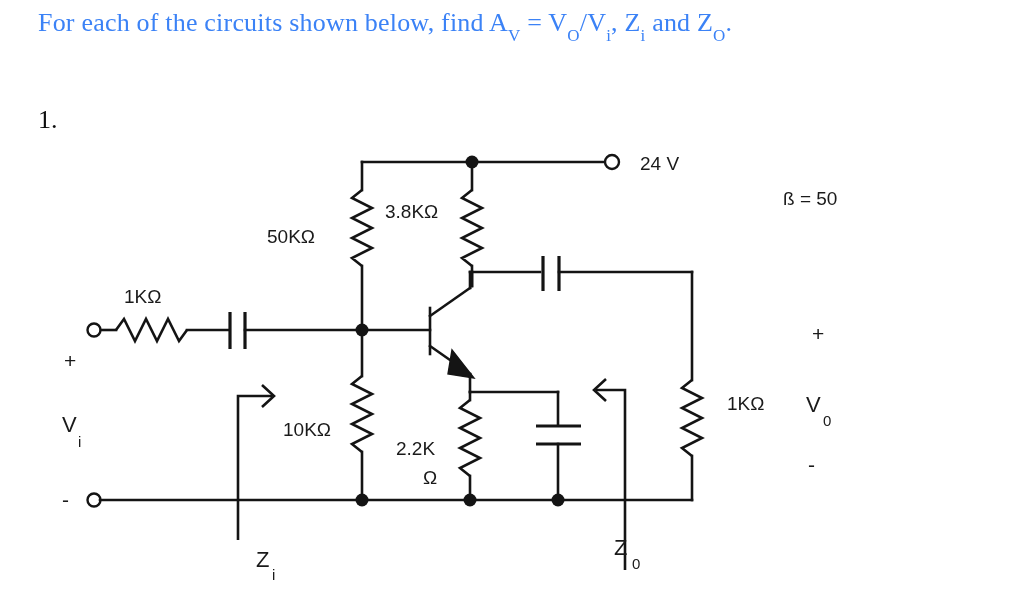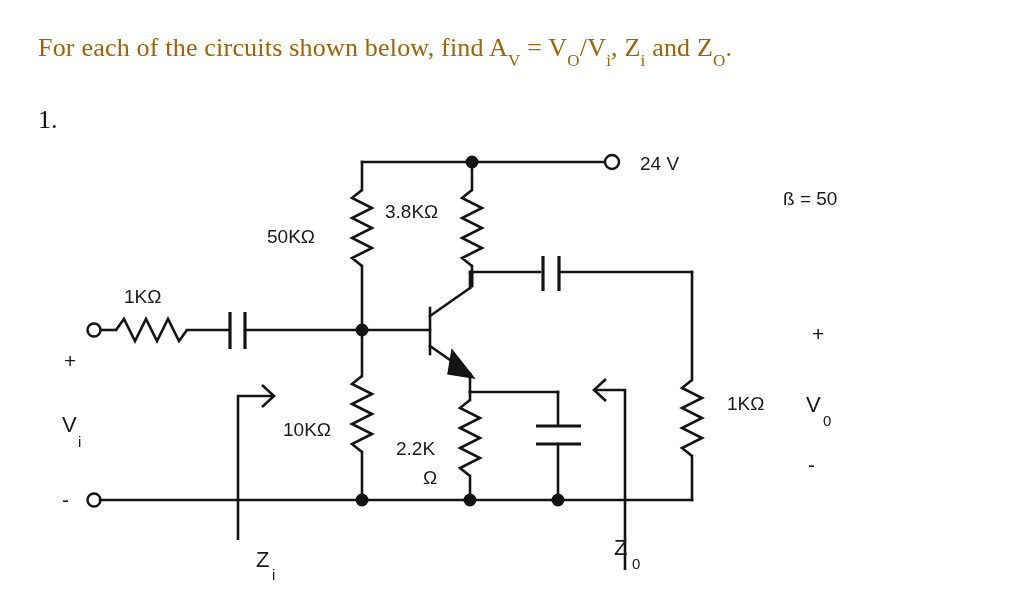--- a/index.html
+++ b/index.html
@@ -17,24 +17,24 @@
   }
   #page {
     position: absolute;
     left: 0; top: 0;
     width: 1024px;
     height: 608px;
   }
   .prompt-line {
     position: absolute;
     left: 38px;
-    top: 33px;
+    top: 8px;
     font-family: "Liberation Serif", serif;
     font-size: 26px;
-    color: #a16207;
+    color: #3b82f6;
     white-space: nowrap;
     letter-spacing: 0.2px;
   }
   .prompt-line .sub {
     font-size: 17px;
     vertical-align: sub;
     position: relative;
     top: 4px;
   }
   .item-number {

